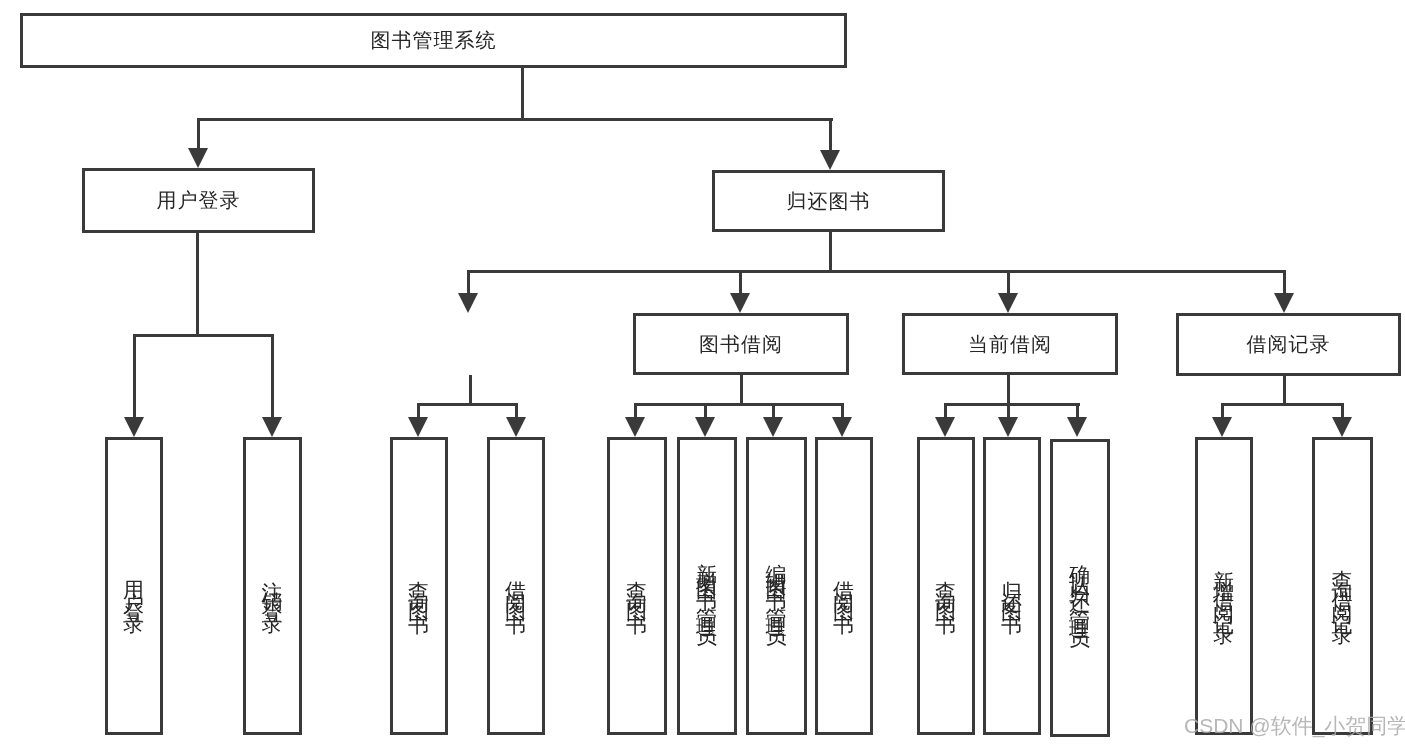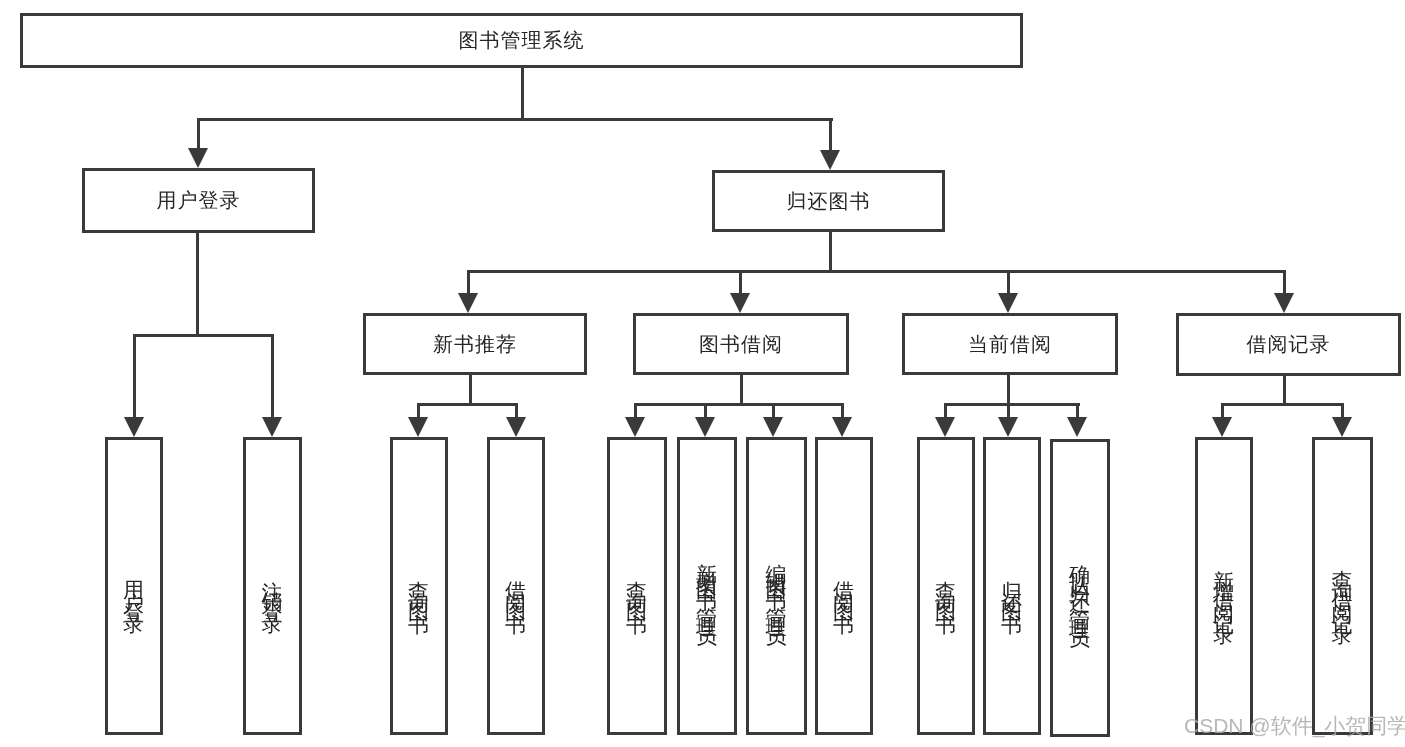--- a/index.html
+++ b/index.html
@@ -42,21 +42,21 @@
     opacity:.85;
     white-space:nowrap;
     z-index:5;
   }
 </style>
 </head>
 <body>
 
 <div id="canvas">
 
-  <div class="box" style="left:20px;top:13px;width:1003px;height:55px">
+  <div class="box" style="left:20px;top:13px;width:827px;height:55px">
     <span class="h-label">图书管理系统</span>
   </div>
 
   <div class="line" style="left:521px;top:68px;width:3px;height:52px"></div>
   <div class="line" style="left:197px;top:118px;width:636px;height:3px"></div>
   <div class="line" style="left:197px;top:118px;width:3px;height:32px"></div>
   <div class="arrow-head" style="left:188px;top:148px"></div>
   <div class="line" style="left:829px;top:118px;width:3px;height:34px"></div>
   <div class="arrow-head" style="left:820px;top:150px"></div>
 
@@ -78,23 +78,20 @@
   <div class="line" style="left:467px;top:270px;width:819px;height:3px"></div>
   <div class="line" style="left:467px;top:270px;width:3px;height:25px"></div>
   <div class="arrow-head" style="left:458px;top:293px"></div>
   <div class="line" style="left:739px;top:270px;width:3px;height:25px"></div>
   <div class="arrow-head" style="left:730px;top:293px"></div>
   <div class="line" style="left:1007px;top:270px;width:3px;height:25px"></div>
   <div class="arrow-head" style="left:998px;top:293px"></div>
   <div class="line" style="left:1283px;top:270px;width:3px;height:25px"></div>
   <div class="arrow-head" style="left:1274px;top:293px"></div>
 
-  <div class="box" style="left:363px;top:313px;width:224px;height:62px">
-    <span class="h-label">新书推荐</span>
-  </div>
   <div class="box" style="left:902px;top:313px;width:216px;height:62px">
     <span class="h-label">当前借阅</span>
   </div>
   <div class="box" style="left:633px;top:313px;width:216px;height:62px">
     <span class="h-label">图书借阅</span>
   </div>
   <div class="box" style="left:1176px;top:313px;width:225px;height:63px">
     <span class="h-label">借阅记录</span>
   </div>
 

